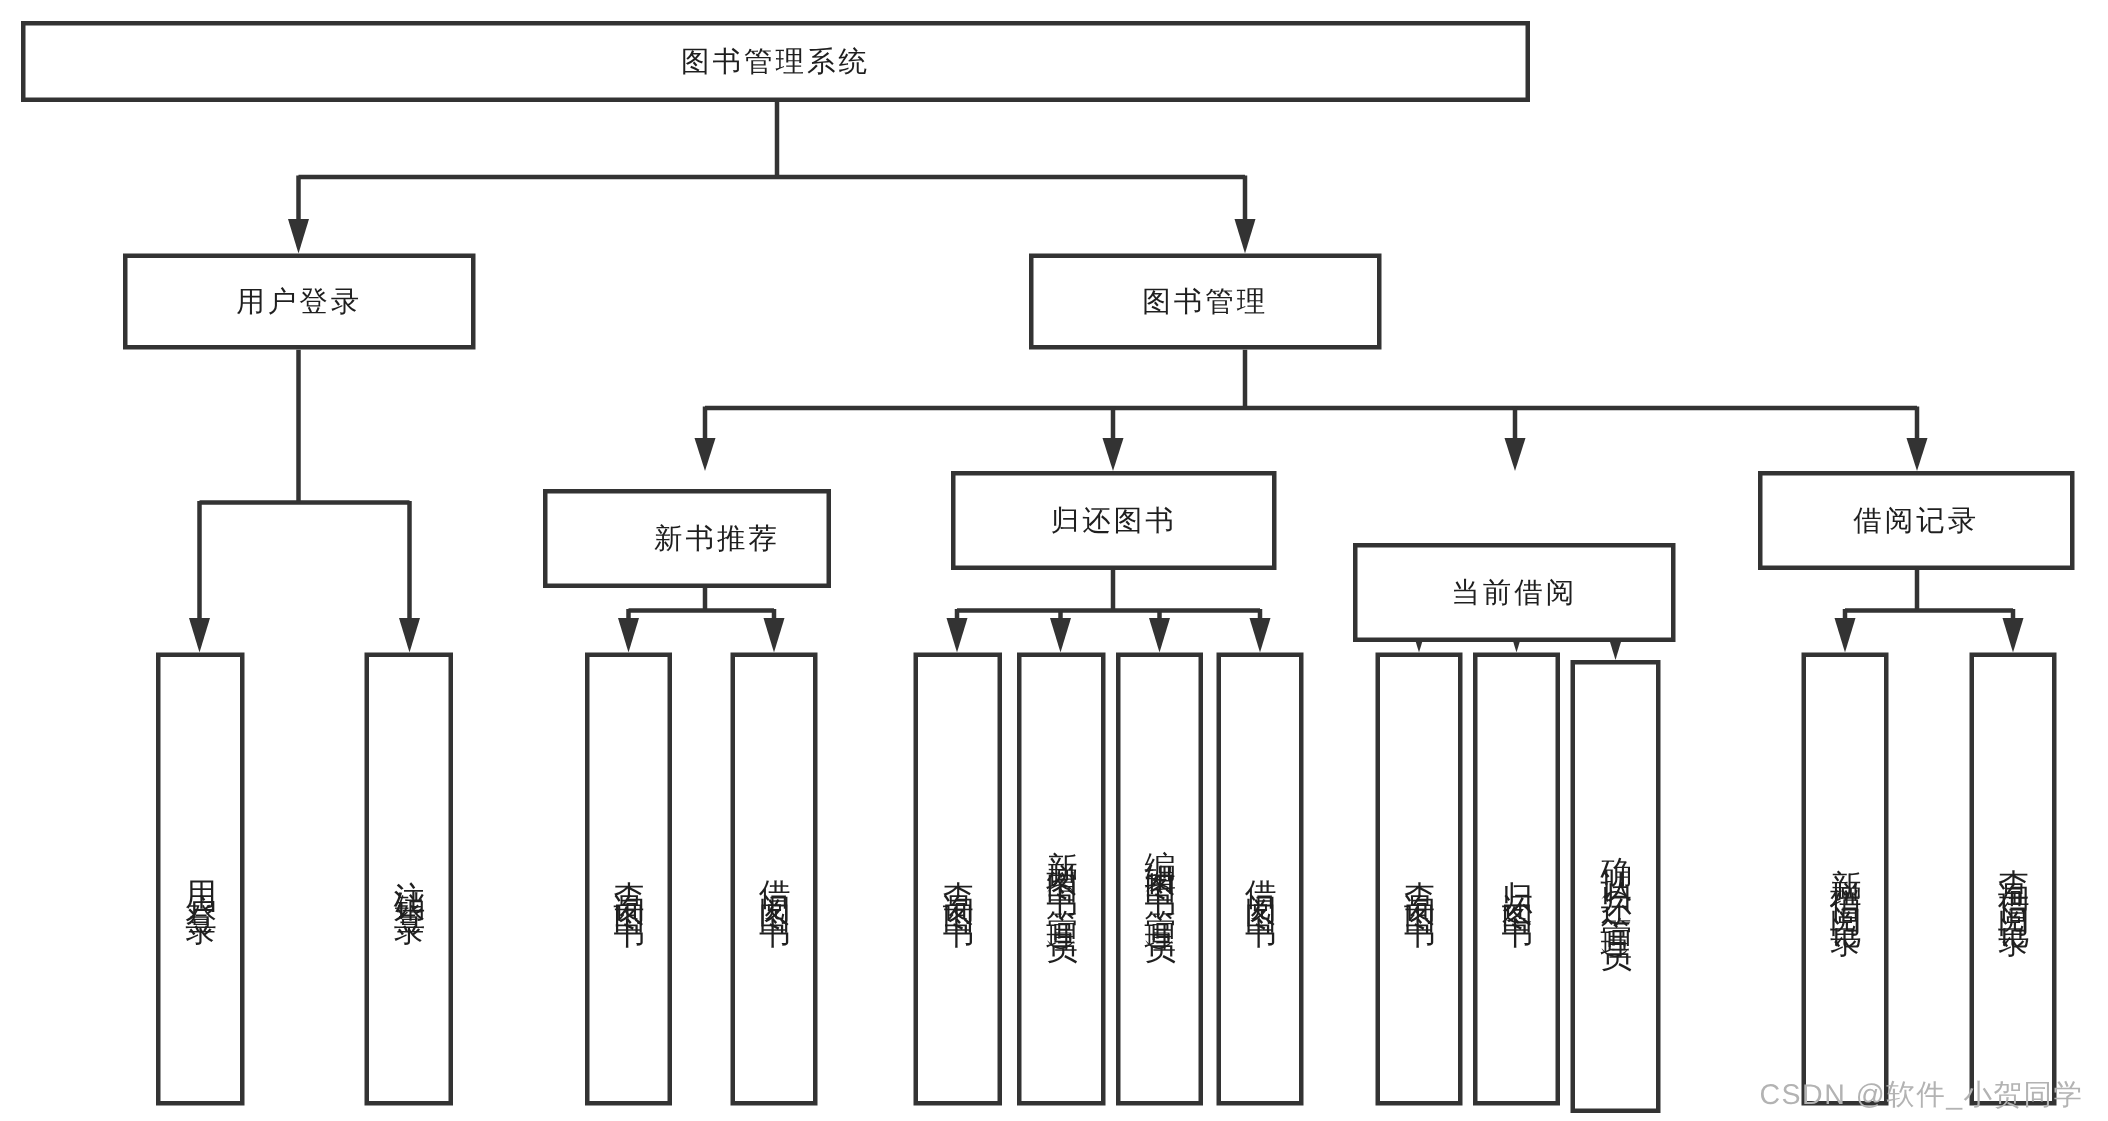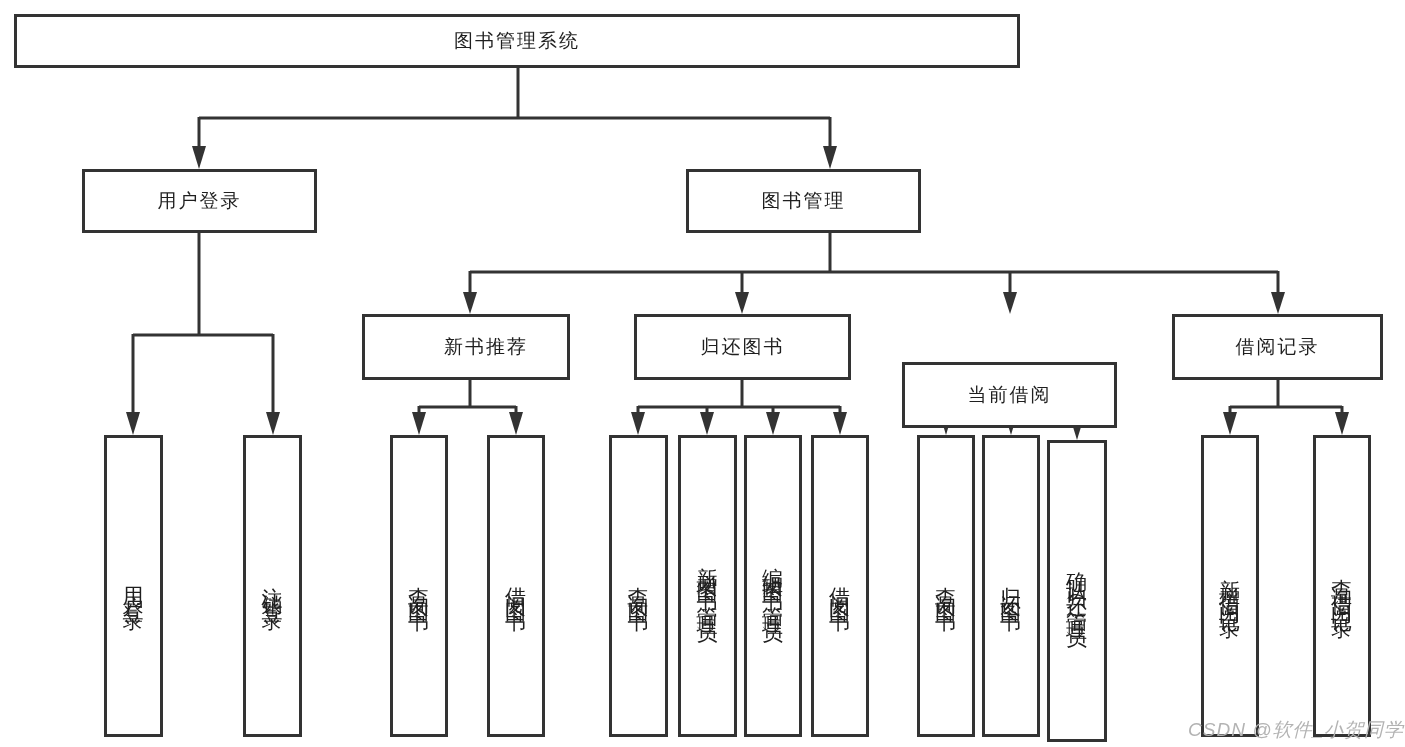--- a/index.html
+++ b/index.html
@@ -11,22 +11,22 @@
   .node{
     position:absolute;box-sizing:border-box;border:3px solid #333333;background:#ffffff;
     display:flex;align-items:center;justify-content:center;color:#1f1f1f;
   }
   .node .lbl{font-size:19px;letter-spacing:2px;white-space:nowrap;}
   .node.vert .lbl{
     writing-mode:vertical-rl;text-orientation:mixed;
     font-size:21px;letter-spacing:8px;line-height:1.1;white-space:nowrap;
   }
   .watermark{
-    position:absolute;right:1px;bottom:4px;font-size:19px;color:#b3b3b3;
-    letter-spacing:1px;white-space:nowrap;font-style:italic;
+    position:absolute;right:16px;bottom:4px;font-size:19px;color:#b3b3b3;
+    letter-spacing:1px;white-space:nowrap;
   }
 </style>
 </head>
 <body>
 
 <div class="canvas">
 
   <svg class="wires" width="1405" height="747" viewBox="0 0 1405 747" xmlns="http://www.w3.org/2000/svg">
     <g stroke="#333333" stroke-width="3" fill="none">
 
@@ -97,21 +97,21 @@
     <span class="lbl">图书管理系统</span>
   </div>
 
   <div class="node" style="left:82px;top:169px;width:235px;height:64px;">
     <span class="lbl">用户登录</span>
   </div>
   <div class="node" style="left:686px;top:169px;width:235px;height:64px;">
     <span class="lbl">图书管理</span>
   </div>
 
-  <div class="node" style="left:362px;top:314px;width:208px;height:66px;padding-left:40px;">
+  <div class="node" style="left:362px;top:326px;width:192px;height:66px;padding-left:40px;">
     <span class="lbl">新书推荐</span>
   </div>
   <div class="node" style="left:634px;top:314px;width:217px;height:66px;">
     <span class="lbl">归还图书</span>
   </div>
   <div class="node" style="left:902px;top:314px;width:215px;height:66px;margin-top:48px;">
     <span class="lbl">当前借阅</span>
   </div>
   <div class="node" style="left:1172px;top:314px;width:211px;height:66px;">
     <span class="lbl">借阅记录</span>

